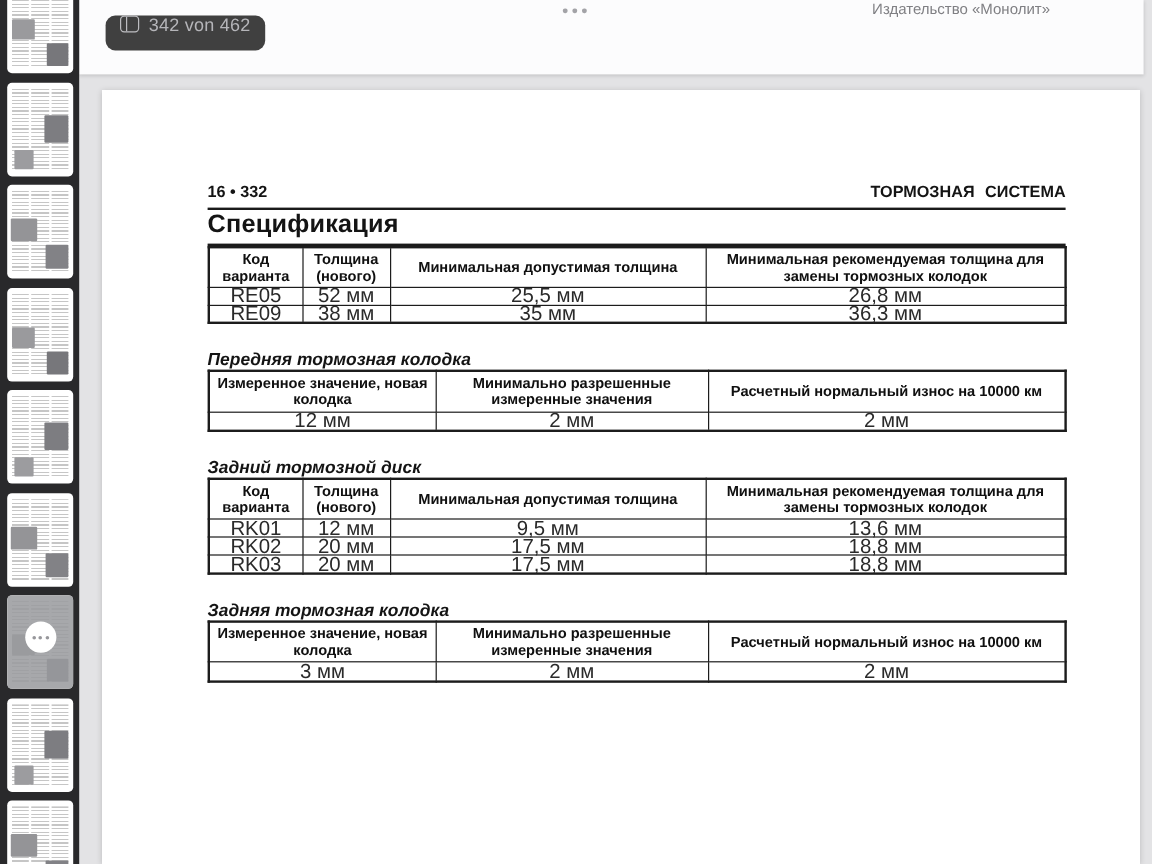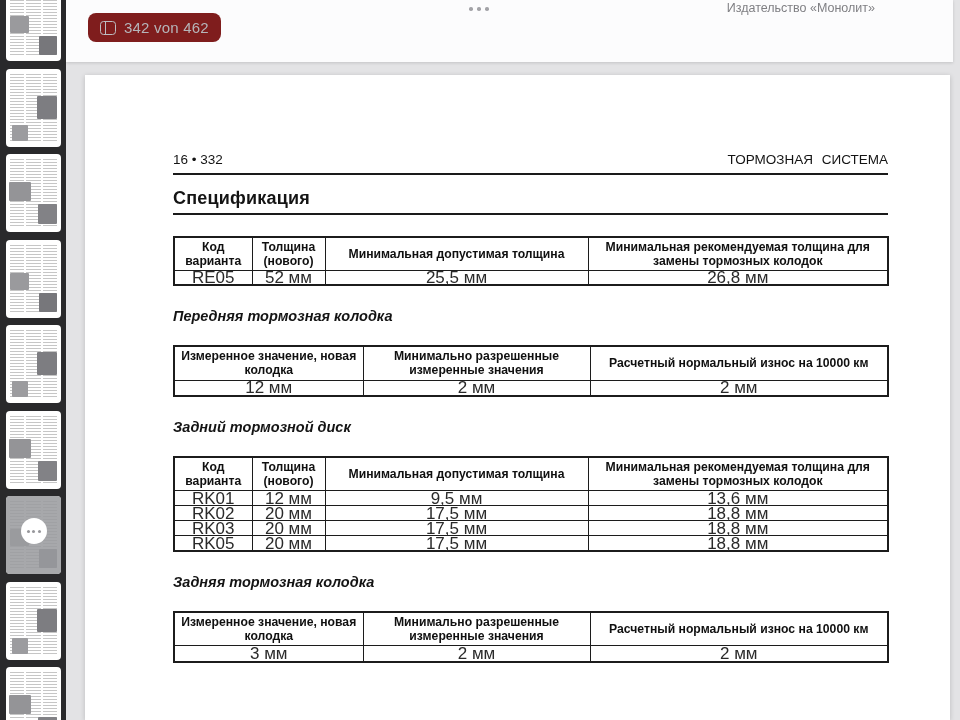--- a/index.html
+++ b/index.html
@@ -24,42 +24,42 @@
   .ovl { position:absolute; inset:0; background:rgba(154,155,159,0.87); }
   .more { position:absolute; left:50%; top:22px; transform:translateX(-50%);
           width:26px; height:26px; border-radius:50%; background:#ffffff;
           display:flex; align-items:center; justify-content:center; gap:2.5px; }
   .more i { width:3px; height:3px; border-radius:50%; background:#97979b; }
 
   
   .topbar { position:absolute; left:66px; top:0; width:887px; height:62px; background:#fcfcfd;
             box-shadow:0 1px 3px rgba(0,0,0,0.14); z-index:3; }
   .pill { position:absolute; left:22px; top:13px; height:29px; padding:0 12px; border-radius:8px;
-          background:#7f1d1d; display:flex; align-items:center; gap:8px; cursor:default; }
+          background:#404040; display:flex; gap:8px; cursor:default; }
   .pill-icon { width:16px; height:14px; border:1.5px solid #bdbdc1; border-radius:3.5px; position:relative; }
   .pill-icon::before { content:""; position:absolute; left:3.5px; top:0; bottom:0; width:1.5px; background:#bdbdc1; }
   .pill-label { font-size:15px; color:#b5b5b9; letter-spacing:0.2px; }
 
   .top-dots { position:absolute; left:466px; top:4px; z-index:6; display:flex; gap:4.5px; padding:3px; }
   .top-dots i { width:3.5px; height:3.5px; border-radius:50%; background:#a3a3a7; }
   .publisher { position:absolute; right:85px; top:1px; z-index:6; font-size:12.5px; color:#7f7f83; }
 
   
   .page { position:absolute; left:85px; top:75px; width:865px; height:645px; background:#ffffff;
           box-shadow:0 1px 5px rgba(0,0,0,0.18); z-index:2; overflow:hidden; }
   .content { margin-left:88px; width:715px; color:#141414; }
   .page-head { padding-top:77px; display:flex; justify-content:space-between; align-items:flex-end;
-               font-size:13.5px; font-weight:normal; }
+               font-size:13.5px; font-weight:bold; }
   .chapter { word-spacing:5px; }
   .rule { background:#1a1a1a; }
   .rule-head { height:2px; margin-top:6px; }
-  .spec-title { margin-top:13px; font-size:18px; font-weight:bold; letter-spacing:0.2px; }
+  .spec-title { font-size:21px; font-weight:bold; letter-spacing:0.2px; }
   .rule-spec { height:1.5px; margin-top:4px; }
   .section-title { margin-top:22px; font-size:14.5px; font-weight:bold; font-style:italic; }
-  table.spec { margin-top:21px; width:714px; border-collapse:collapse; table-layout:fixed;
+  table.spec { margin-top:0; width:714px; border-collapse:collapse; table-layout:fixed;
                border:2px solid #1c1c1c; }
   table.spec th, table.spec td { border:1px solid #1c1c1c; text-align:center; vertical-align:middle; }
   table.spec th { font-size:12.2px; font-weight:bold; line-height:1.16; padding:2px 3px; color:#101010; }
   table.spec td { font-size:17px; height:15px; line-height:13px; padding:0 2px; color:#2a2a2a; }
   table.pad td { height:16px; }
 </style>
 </head>
 <body>
 
 <div class="app">
@@ -203,20 +203,26 @@
                 <th>Минимальная рекомендуемая толщина для замены тормозных колодок</th>
               </tr>
             </thead>
             <tbody>
               <tr>
                 <td>RE05</td>
                 <td>52 мм</td>
                 <td>25,5 мм</td>
                 <td>26,8 мм</td>
               </tr>
+              <tr>
+                <td>RE09</td>
+                <td>38 мм</td>
+                <td>35 мм</td>
+                <td>36,3 мм</td>
+              </tr>
             </tbody>
           </table>
           <div class="section-title">Передняя тормозная колодка</div>
           <table class="spec pad">
             <colgroup>
               <col style="width: 189px;">
               <col style="width: 227px;">
               <col style="width: 298px;">
             </colgroup>
             <thead>
@@ -262,26 +268,20 @@
                 <td>20 мм</td>
                 <td>17,5 мм</td>
                 <td>18,8 мм</td>
               </tr>
               <tr>
                 <td>RK03</td>
                 <td>20 мм</td>
                 <td>17,5 мм</td>
                 <td>18,8 мм</td>
               </tr>
-              <tr>
-                <td>RK05</td>
-                <td>20 мм</td>
-                <td>17,5 мм</td>
-                <td>18,8 мм</td>
-              </tr>
             </tbody>
           </table>
           <div class="section-title">Задняя тормозная колодка</div>
           <table class="spec pad">
             <colgroup>
               <col style="width: 189px;">
               <col style="width: 227px;">
               <col style="width: 298px;">
             </colgroup>
             <thead>

